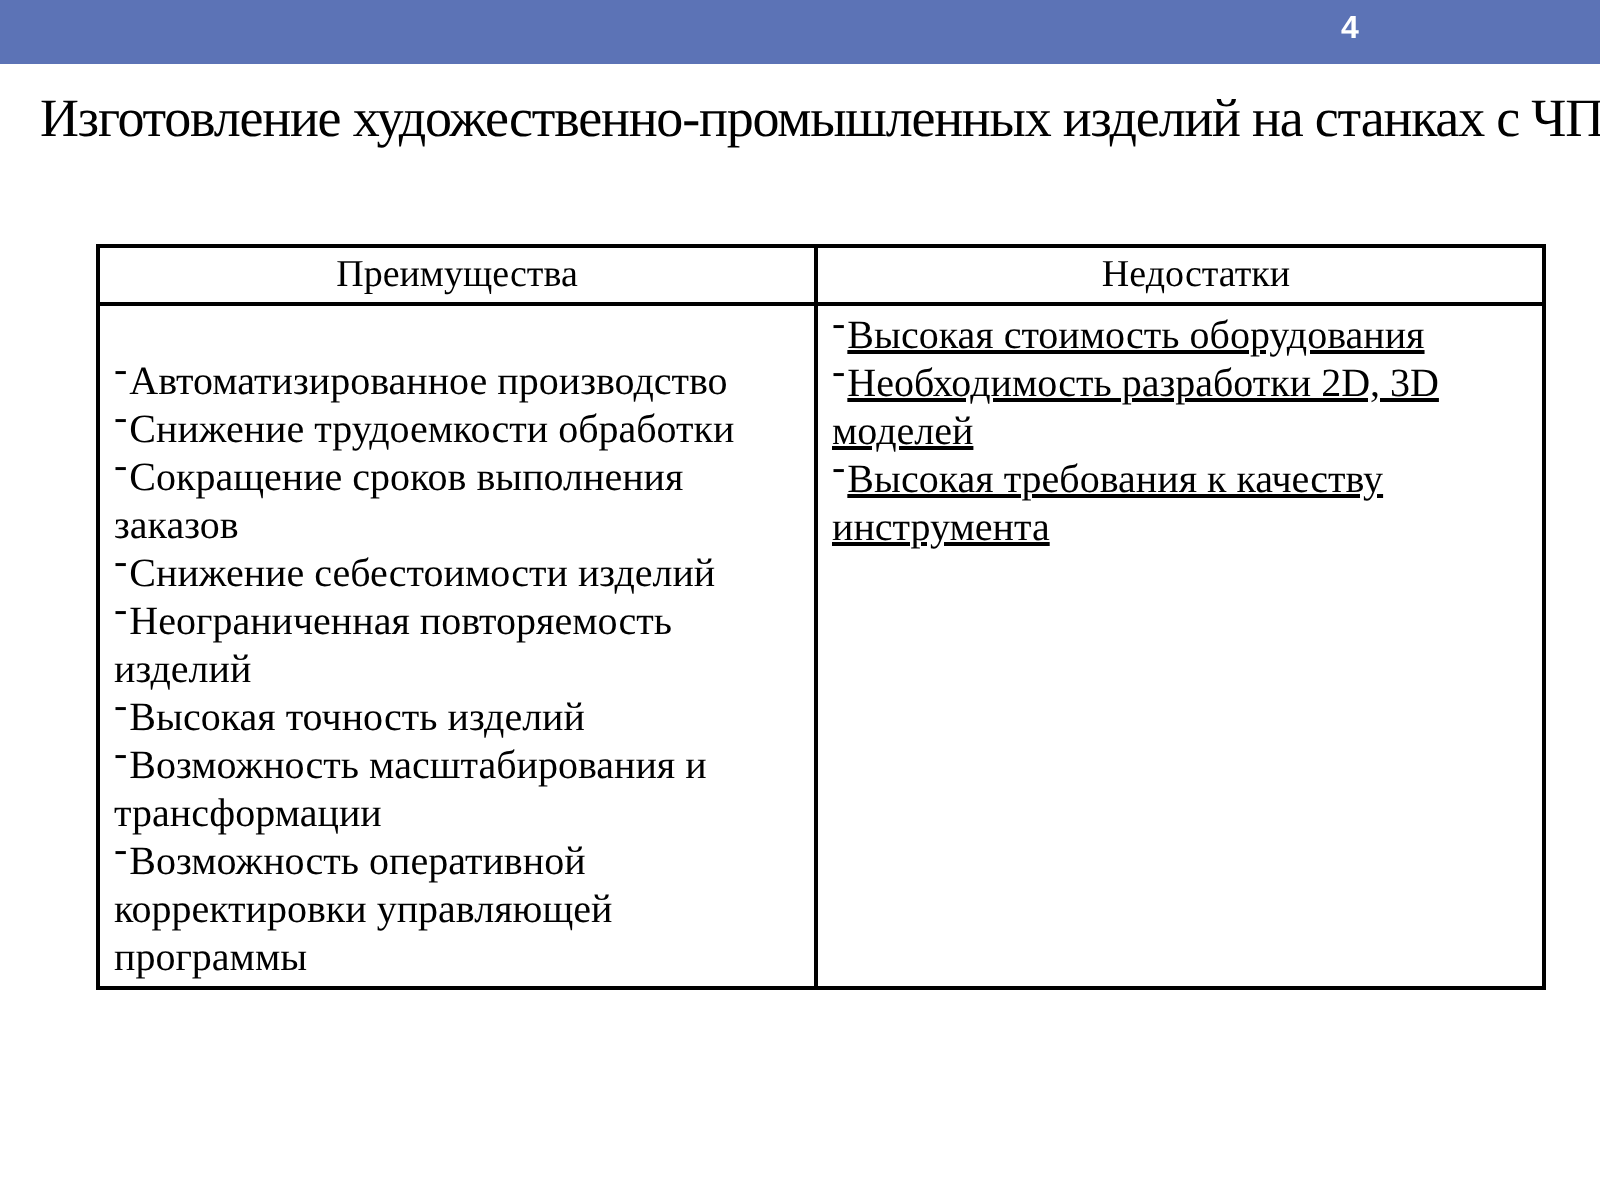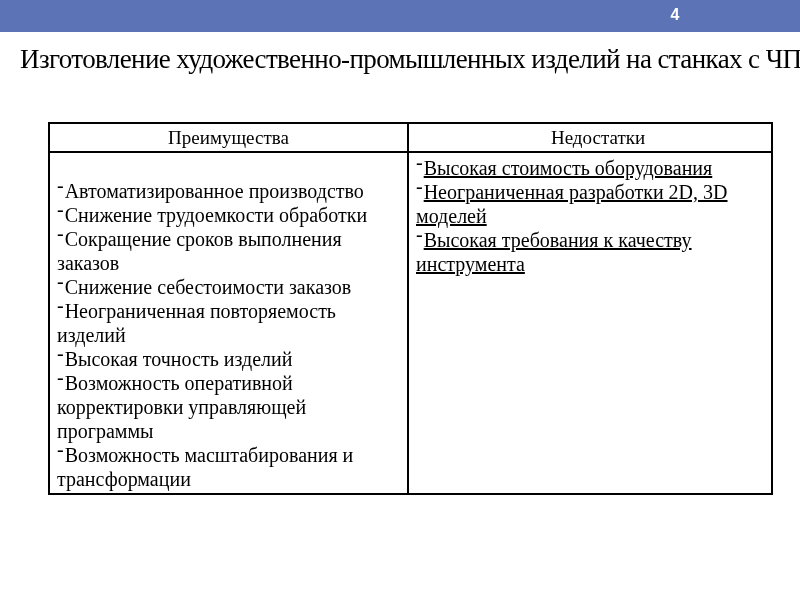--- a/index.html
+++ b/index.html
@@ -117,29 +117,29 @@
     <div class="thead">
       <div class="th th-left">Преимущества</div>
       <div class="th th-right">Недостатки</div>
     </div>
     <div class="tbody">
 
       <div class="td td-left">
         <div class="item"><span class="bullet">-</span><span>Автоматизированное производство</span></div>
         <div class="item"><span class="bullet">-</span><span>Снижение трудоемкости обработки</span></div>
         <div class="item"><span class="bullet">-</span><span>Сокращение сроков выполнения заказов</span></div>
-        <div class="item"><span class="bullet">-</span><span>Снижение себестоимости заказов</span></div>
+        <div class="item"><span class="bullet">-</span><span>Снижение себестоимости изделий</span></div>
         <div class="item"><span class="bullet">-</span><span>Неограниченная повторяемость изделий</span></div>
         <div class="item"><span class="bullet">-</span><span>Высокая точность изделий</span></div>
+        <div class="item"><span class="bullet">-</span><span>Возможность масштабирования и трансформации</span></div>
         <div class="item"><span class="bullet">-</span><span>Возможность оперативной корректировки управляющей программы</span></div>
-        <div class="item"><span class="bullet">-</span><span>Возможность масштабирования и трансформации</span></div>
       </div>
 
       <div class="td td-right">
         <div class="item"><span class="bullet">-</span><span>Высокая стоимость оборудования</span></div>
-        <div class="item"><span class="bullet">-</span><span>Неограниченная разработки 2D, 3D моделей</span></div>
+        <div class="item"><span class="bullet">-</span><span>Необходимость разработки 2D, 3D моделей</span></div>
         <div class="item"><span class="bullet">-</span><span>Высокая требования к качеству инструмента</span></div>
       </div>
 
     </div>
   </div>
 
 </div>
 
 </body></html>

